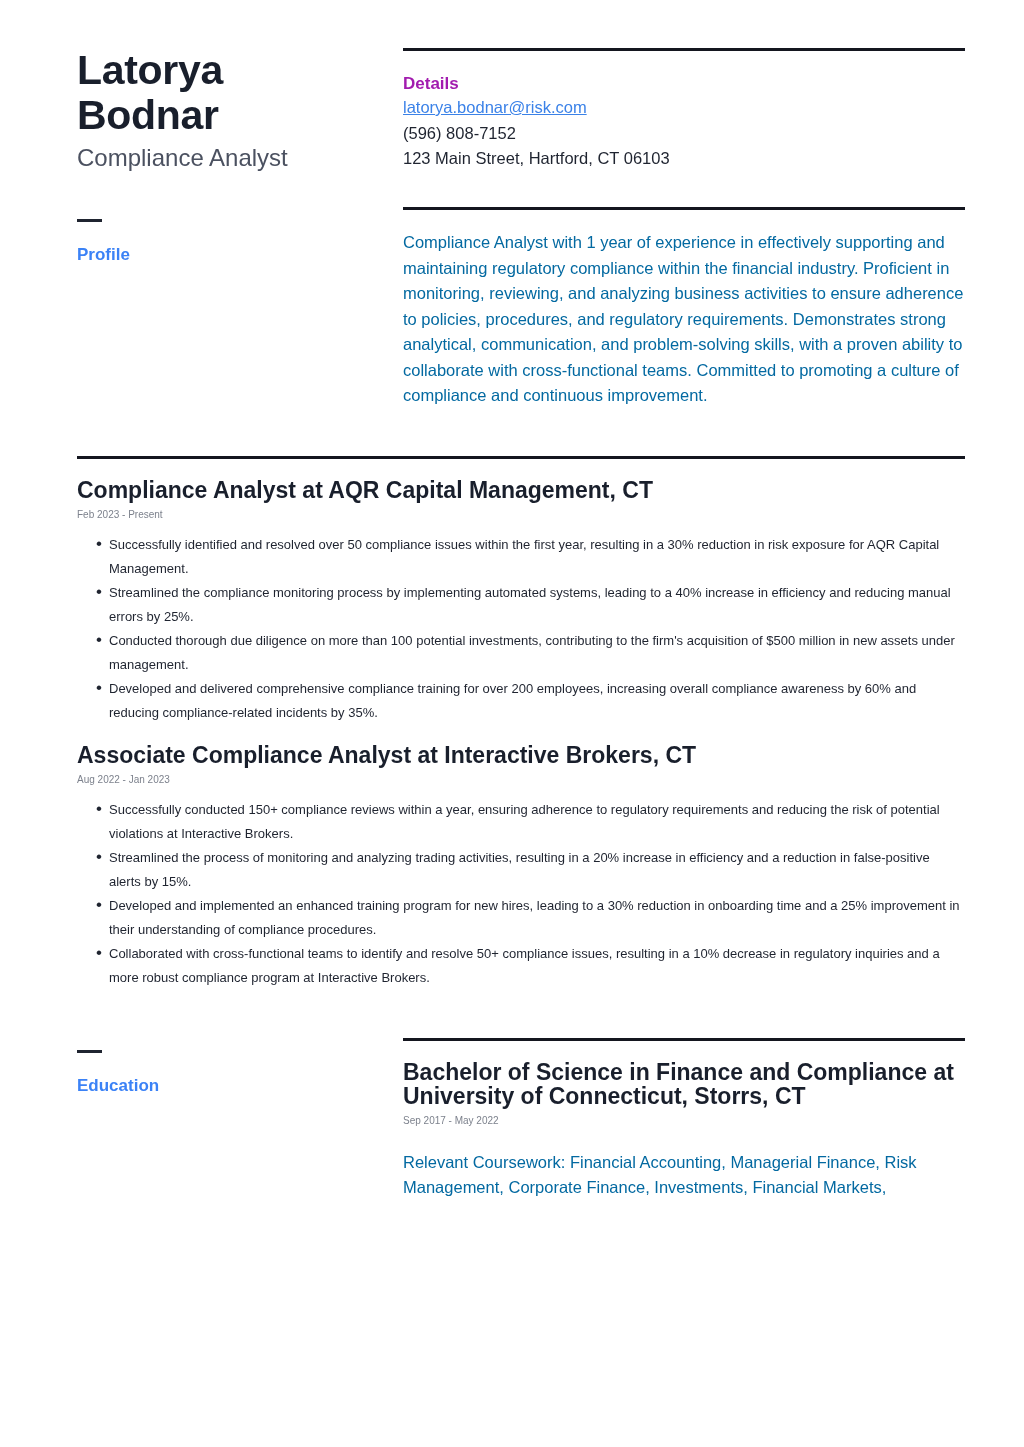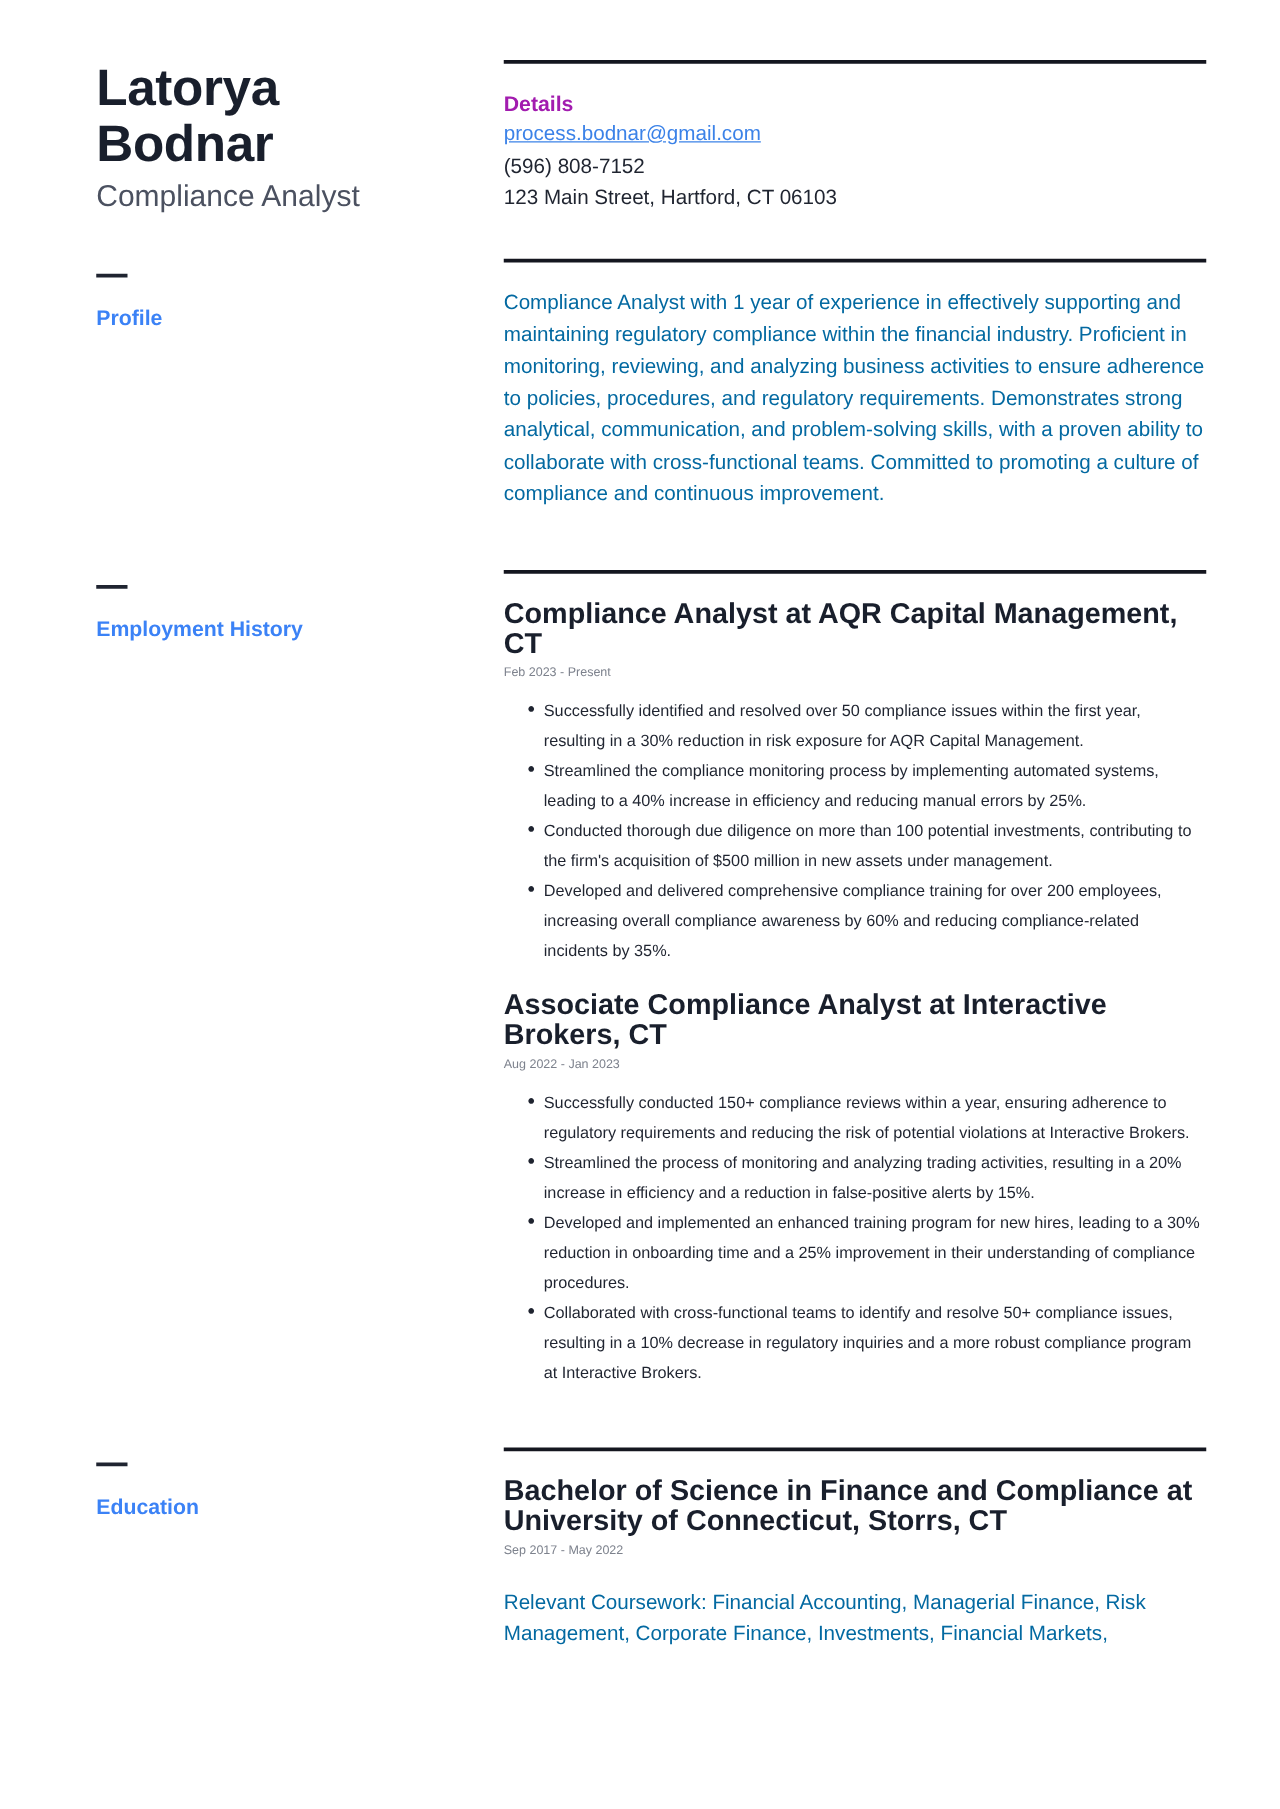--- a/index.html
+++ b/index.html
@@ -170,43 +170,39 @@
   <div class="row header-row">
     <div class="col-left">
       <div class="name">Latorya</div>
       <div class="name">Bodnar</div>
       <div class="job-title">Compliance Analyst</div>
     </div>
     <div class="col-right">
       <div class="rule"></div>
       <div class="details-heading">Details</div>
       <div class="detail-line">
-        <span class="detail-link">process.bodnar@gmail.com</span>
+        <span class="detail-link">latorya.bodnar@risk.com</span>
       </div>
       <div class="detail-line">(596) 808-7152</div>
       <div class="detail-line">123 Main Street, Hartford, CT 06103</div>
     </div>
   </div>
 
   <div class="row section-profile">
     <div class="col-left label-block">
       <div class="dash"></div>
       <div class="section-label">Profile</div>
     </div>
     <div class="col-right">
       <div class="rule"></div>
       <div class="body-text profile-body">Compliance Analyst with 1 year of experience in effectively supporting and maintaining regulatory compliance within the financial industry. Proficient in monitoring, reviewing, and analyzing business activities to ensure adherence to policies, procedures, and regulatory requirements. Demonstrates strong analytical, communication, and problem-solving skills, with a proven ability to collaborate with cross-functional teams. Committed to promoting a culture of compliance and continuous improvement.</div>
     </div>
   </div>
 
   <div class="row section-employment">
-    <div class="col-left label-block">
-      <div class="dash"></div>
-      <div class="section-label">Employment History</div>
-    </div>
     <div class="col-right">
       <div class="rule"></div>
 
       <div class="job-entry first">
         <div class="entry-title">Compliance Analyst at AQR Capital Management, CT</div>
         <div class="entry-date">Feb 2023 - Present</div>
         <ul class="bullets">
           <li>Successfully identified and resolved over 50 compliance issues within the first year, resulting in a 30% reduction in risk exposure for AQR Capital Management.</li>
           <li>Streamlined the compliance monitoring process by implementing automated systems, leading to a 40% increase in efficiency and reducing manual errors by 25%.</li>
           <li>Conducted thorough due diligence on more than 100 potential investments, contributing to the firm's acquisition of $500 million in new assets under management.</li>

